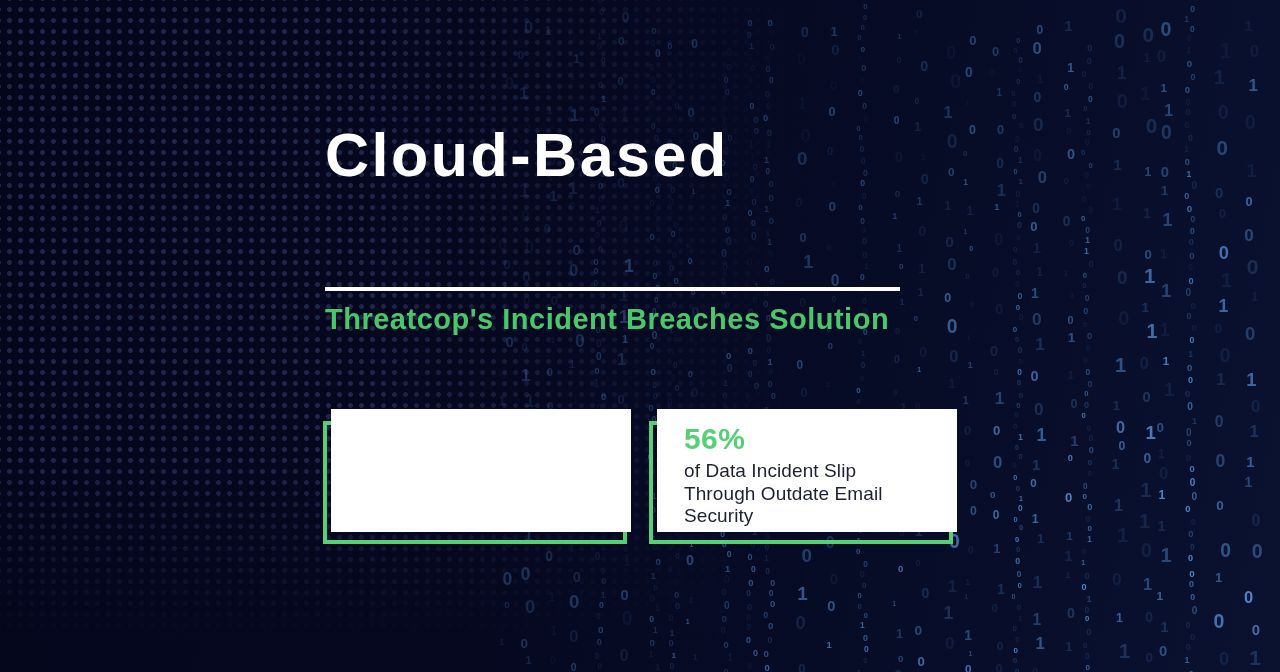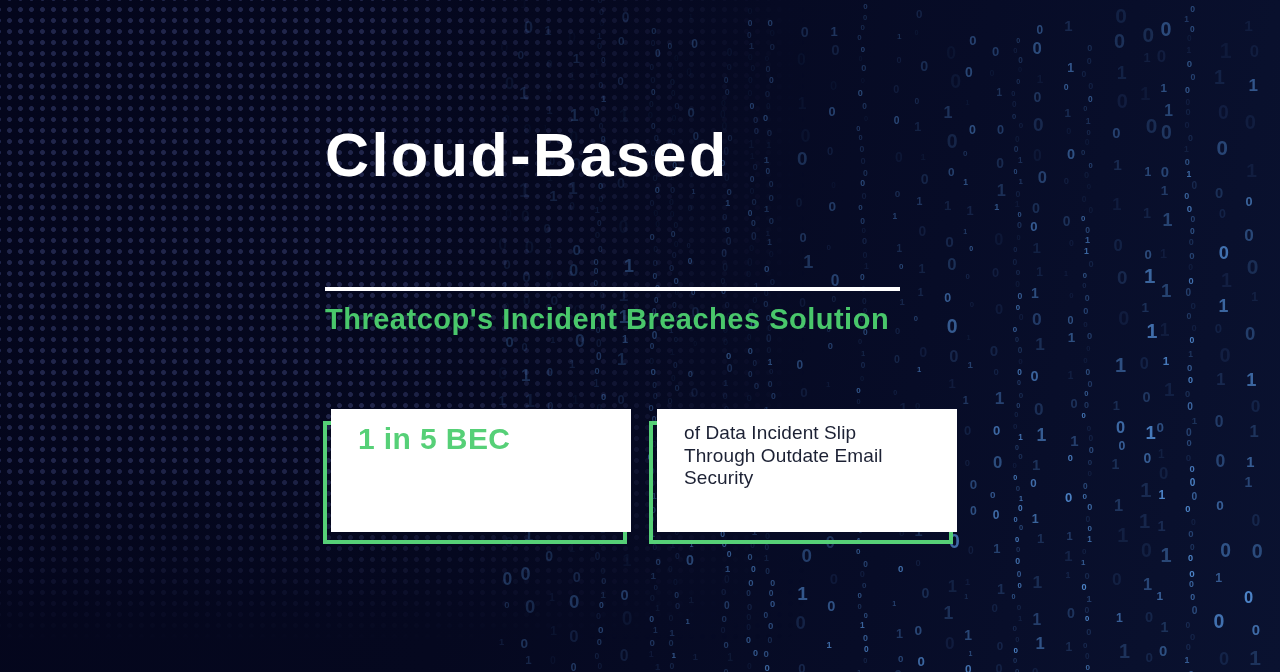--- a/index.html
+++ b/index.html
@@ -1066,25 +1066,25 @@
       <span>Cloud-Based</span>
     </h1>
 
     <div class="divider"></div>
 
     <h2 class="subtitle">Threatcop's Incident Breaches Solution</h2>
 
     <div class="stat-card first">
       <div class="frame"></div>
       <div class="card-white">
-        <p class="headline">1 in 5 BEC</p>
       </div>
     </div>
 
     <div class="stat-card second">
       <div class="frame"></div>
       <div class="card-white">
+        <p class="headline">56%</p>
         <p class="desc">of Data Incident Slip Through Outdate Email Security</p>
       </div>
     </div>
 
   </div>
 </div>
 
 </body></html>

